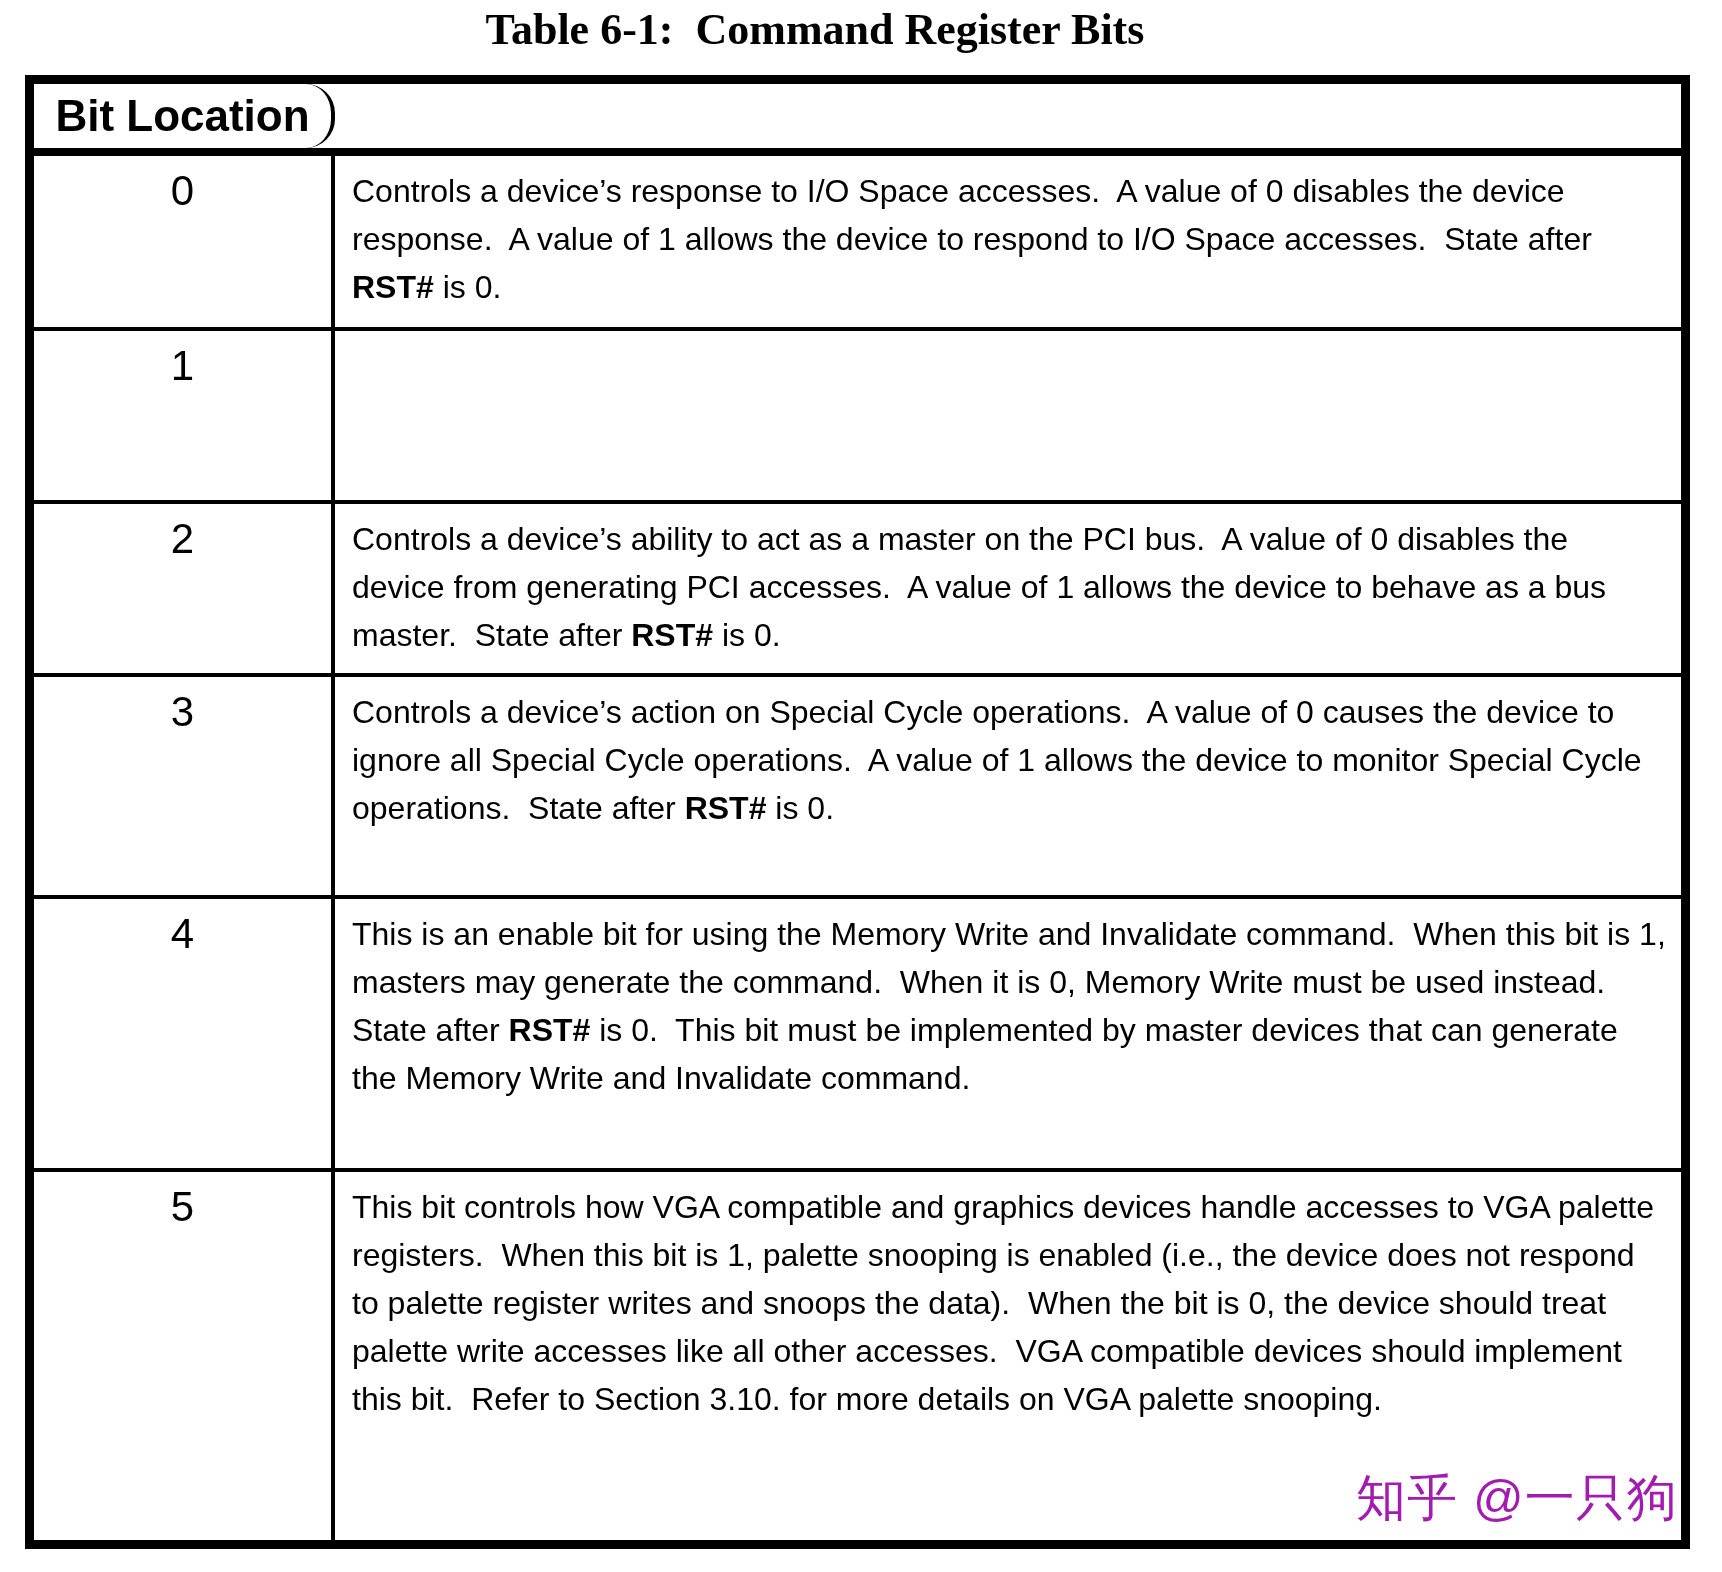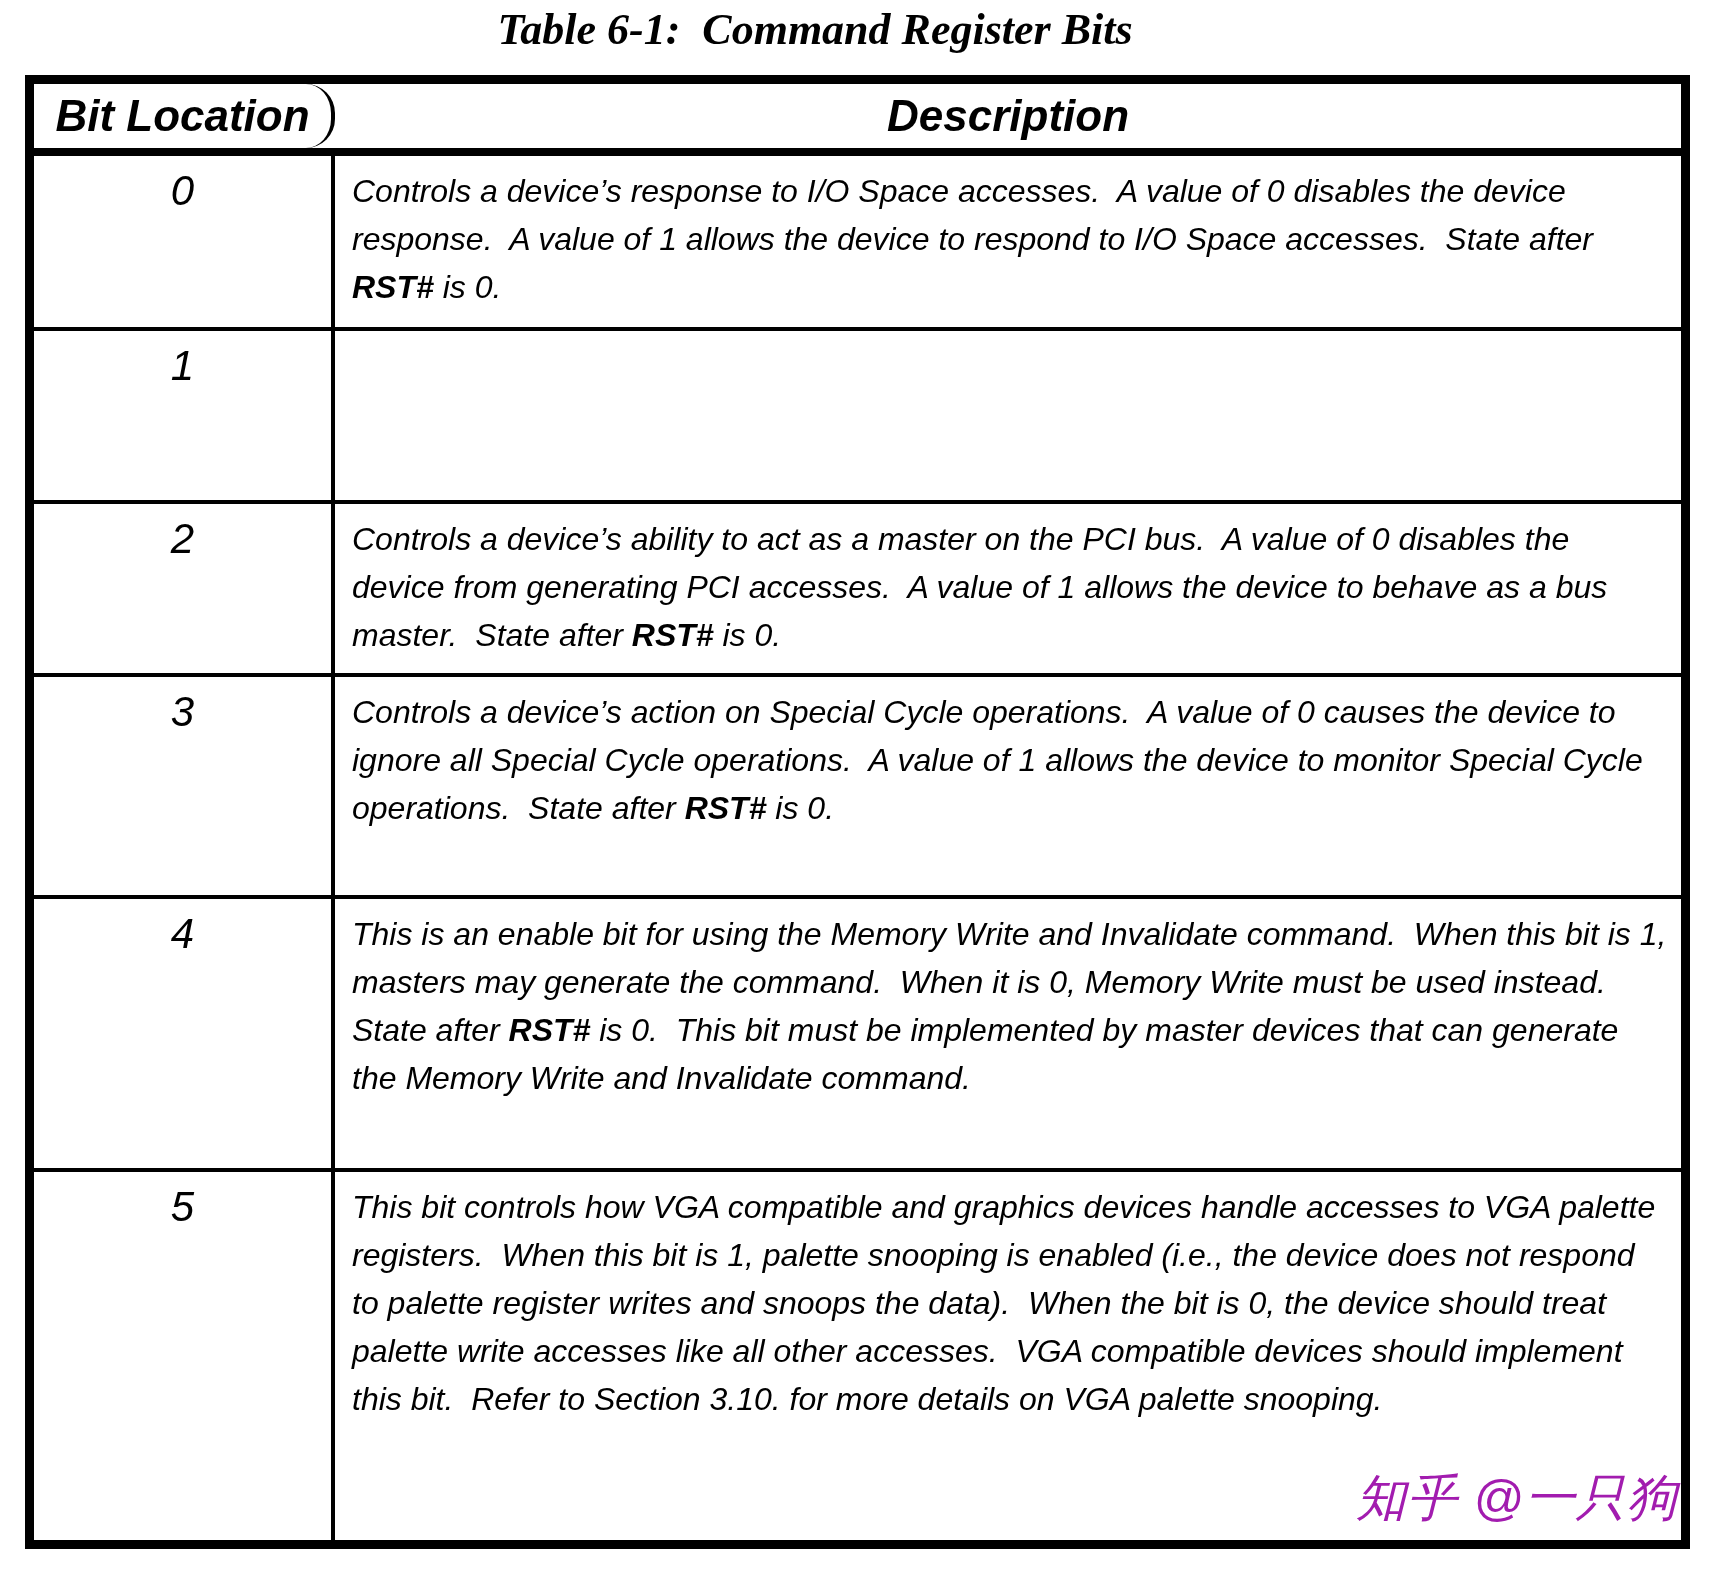--- a/index.html
+++ b/index.html
@@ -1,15 +1,15 @@
 <!DOCTYPE html>
 <html><head>
 <meta charset="utf-8">
 <style>
-  * { margin: 0; padding: 0; box-sizing: border-box; font-style: italic; }
+  * { margin: 0; padding: 0; box-sizing: border-box; }
   html, body { background: #ffffff; }
   .page {
     position: relative;
     width: 1722px;
     height: 1572px;
     background: #ffffff;
     overflow: hidden;
     font-family: "Liberation Sans", sans-serif;
     color: #000000;
   }
@@ -90,21 +90,20 @@
 </head>
 <body>
 
 <div class="page">
 
   <div class="caption">Table 6-1:&nbsp; Command Register Bits</div>
 
   <div class="cmdtable">
     <div class="thead">
       <div class="th col-bit">Bit Location</div>
-      <div class="th col-desc">Description</div>
     </div>
     <div id="rows">
         <div class="trow" style="min-height: 175px;">
           <div class="bit-cell">0</div>
           <div class="desc-cell"><span>Controls a device’s response to I/O Space accesses.&nbsp; A value of 0 disables the device response.&nbsp; A value of 1 allows the device to respond to I/O Space accesses.&nbsp; State after </span><b>RST#</b><span> is 0.</span></div>
         </div>
         <div class="trow" style="min-height: 173px;">
           <div class="bit-cell">1</div>
         </div>
         <div class="trow" style="min-height: 173px;">

